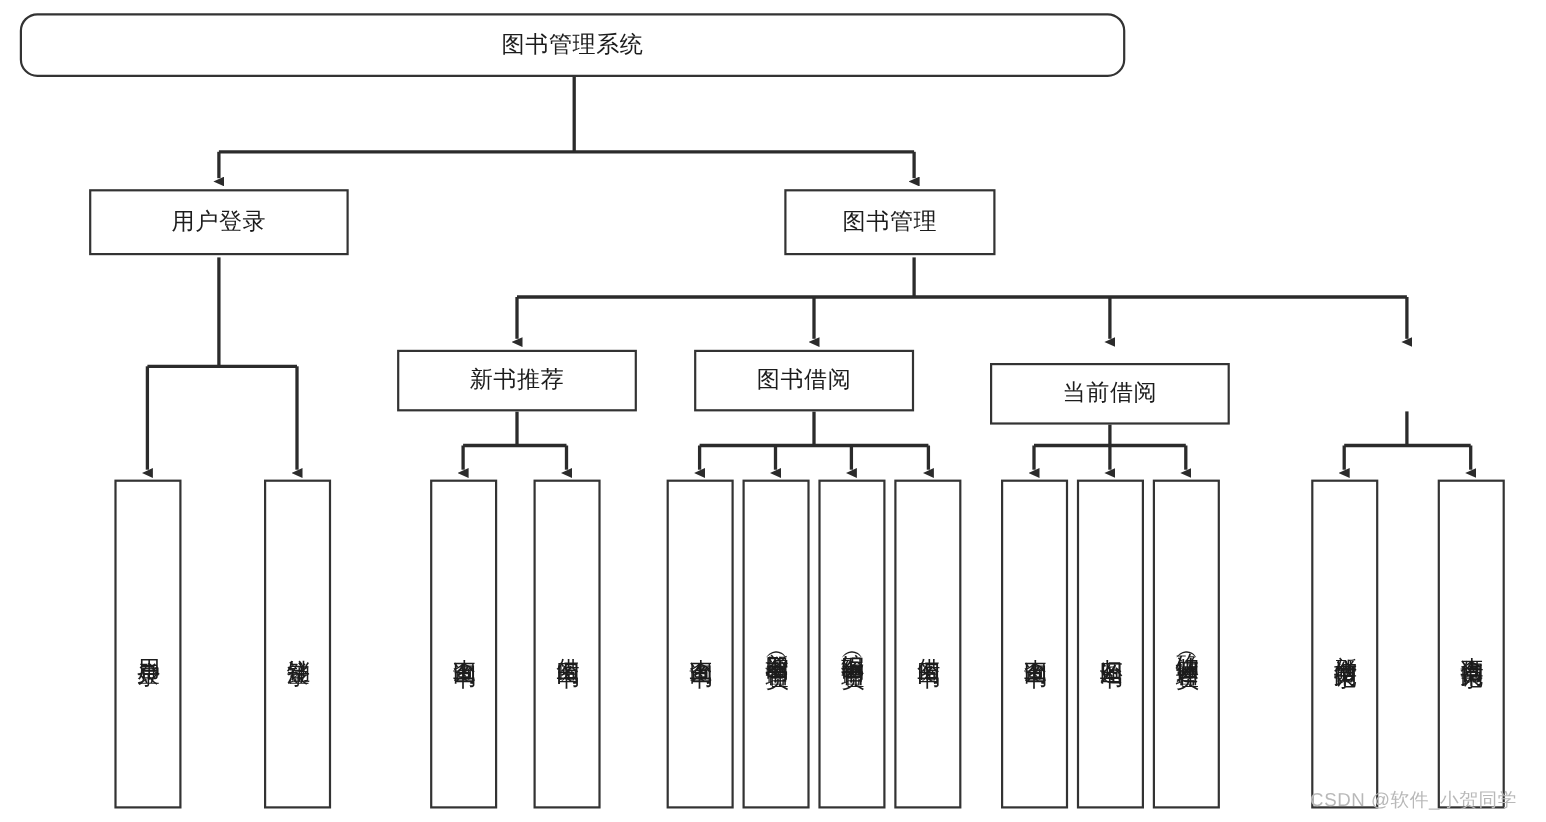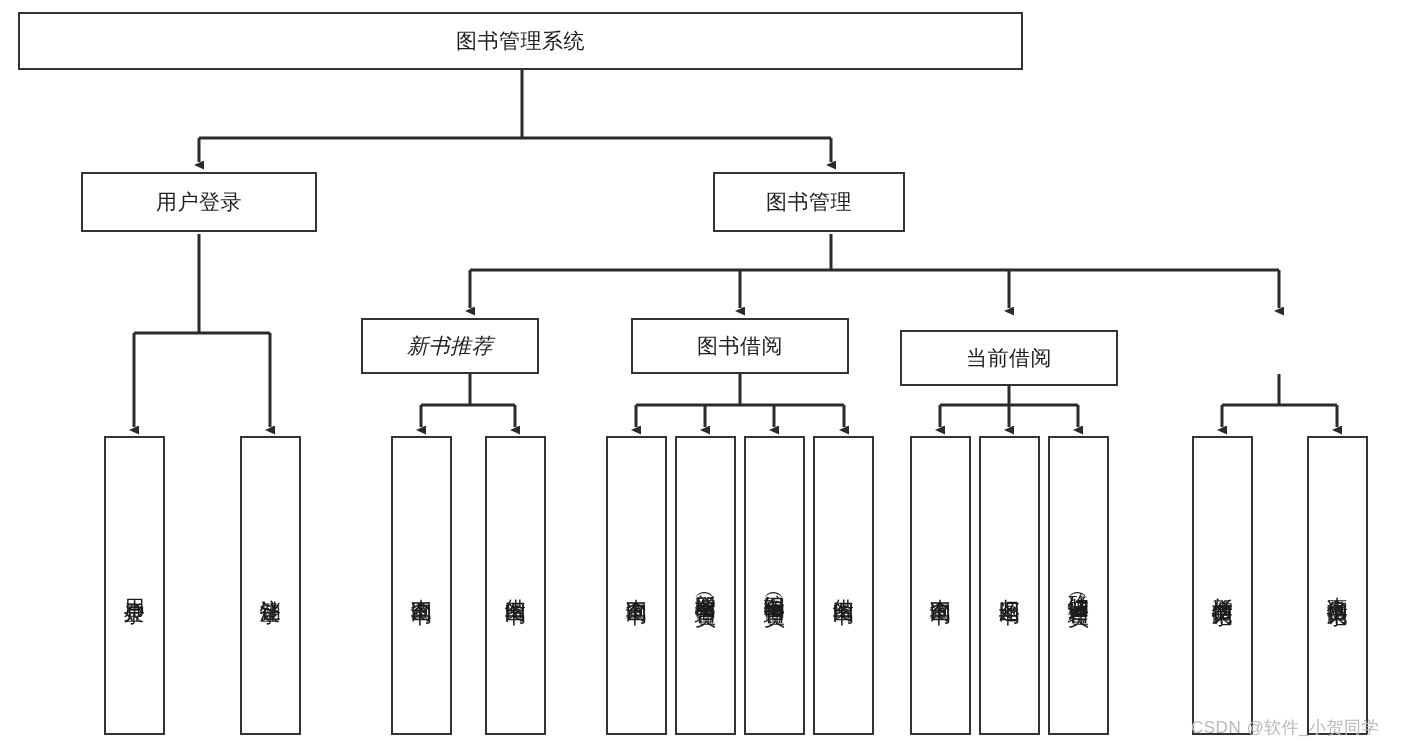--- a/index.html
+++ b/index.html
@@ -118,35 +118,35 @@
       <path d="M 1009,405 L 1009,427" marker-end="url(#arrowhead)"></path>
       <path d="M 1078,405 L 1078,427" marker-end="url(#arrowhead)"></path>
 
       <path d="M 1279,374 L 1279,405"></path>
       <path d="M 1222,405 L 1337,405"></path>
       <path d="M 1222,405 L 1222,427" marker-end="url(#arrowhead)"></path>
       <path d="M 1337,405 L 1337,427" marker-end="url(#arrowhead)"></path>
     </g>
   </svg>
 
-  <div class="node root" style="left:18px; top:12px; width:1005px; height:58px;">
+  <div class="node root" style="left:18px; top:12px; width:1005px; height:58px;border-radius:16px;">
     <span class="node-label">图书管理系统</span>
   </div>
 
   <div class="node" style="left:81px; top:172px; width:236px; height:60px;">
     <span class="node-label">用户登录</span>
   </div>
   <div class="node" style="left:713px; top:172px; width:192px; height:60px;">
     <span class="node-label">图书管理</span>
   </div>
 
-  <div class="node" style="left:361px; top:318px; width:178px; height:56px;font-style:italic;">
+  <div class="node" style="left:361px; top:318px; width:218px; height:56px;">
     <span class="node-label">新书推荐</span>
   </div>
-  <div class="node" style="left:631px; top:318px; width:218px; height:56px;">
+  <div class="node" style="left:631px; top:318px; width:200px; height:56px;">
     <span class="node-label">图书借阅</span>
   </div>
   <div class="node" style="left:900px; top:318px; width:218px; height:56px;margin-top:12px;">
     <span class="node-label">当前借阅</span>
   </div>
 
   <div class="node leaf" style="left:104px; top:436px; width:61px; height:299px;">
     <span class="node-label">用户登录</span>
   </div>
   <div class="node leaf" style="left:240px; top:436px; width:61px; height:299px;">

